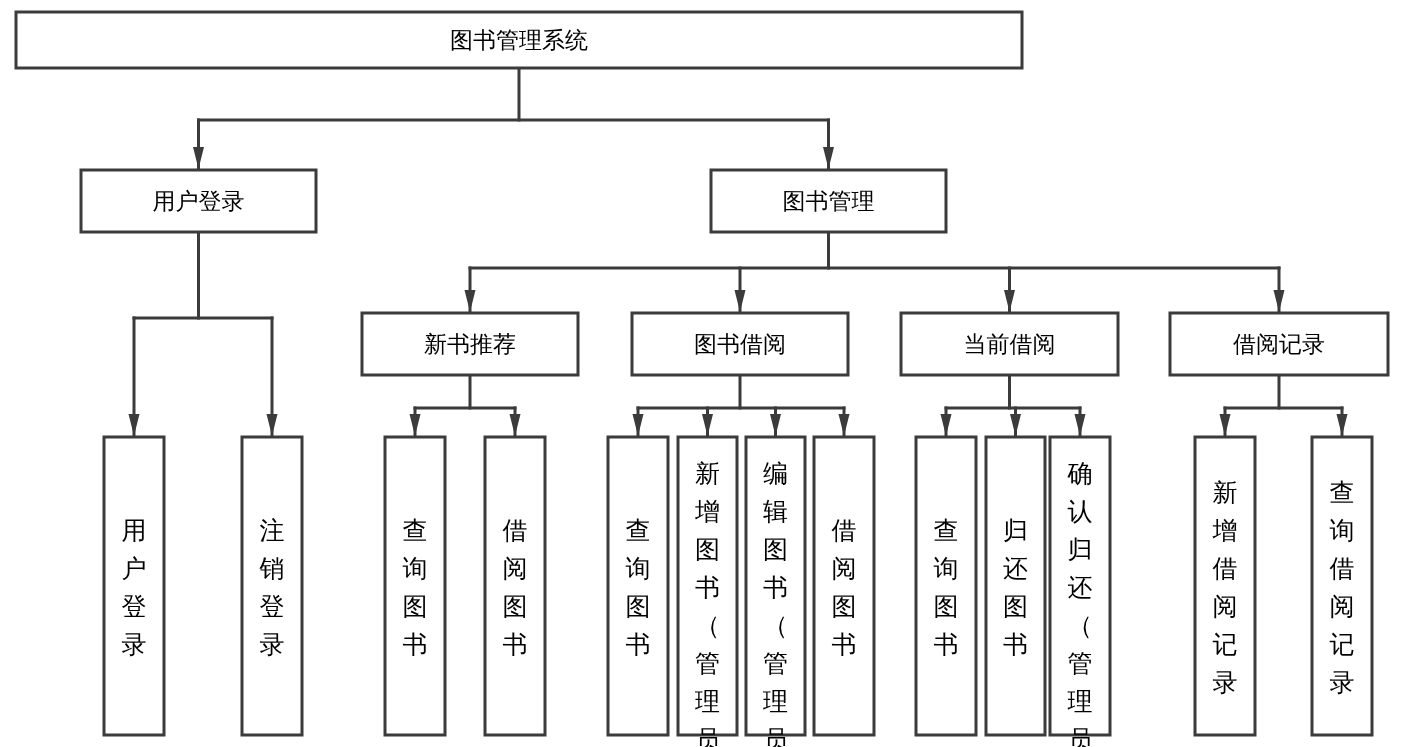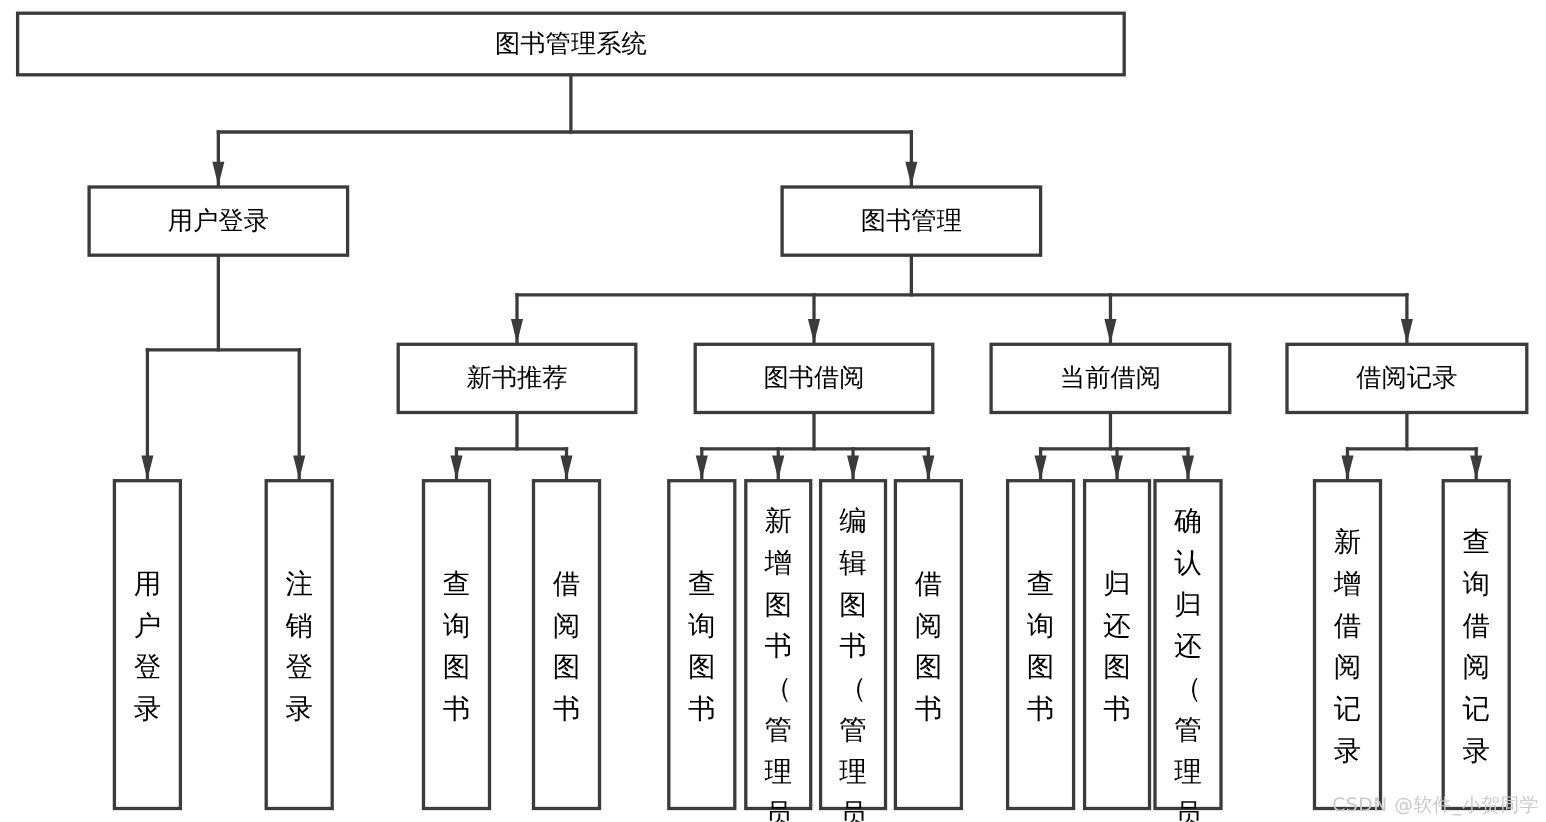--- a/index.html
+++ b/index.html
@@ -176,14 +176,13 @@
         <g>
           <rect x="1195" y="437" width="60" height="298" class="node-box"></rect>
           <text x="1225" class="node-label-v"><tspan x="1225" y="500.88">新</tspan><tspan x="1225" y="538.88">增</tspan><tspan x="1225" y="576.88">借</tspan><tspan x="1225" y="614.88">阅</tspan><tspan x="1225" y="652.88">记</tspan><tspan x="1225" y="690.88">录</tspan></text>
         </g>
         <g>
           <rect x="1312" y="437" width="60" height="298" class="node-box"></rect>
           <text x="1342" class="node-label-v"><tspan x="1342" y="500.88">查</tspan><tspan x="1342" y="538.88">询</tspan><tspan x="1342" y="576.88">借</tspan><tspan x="1342" y="614.88">阅</tspan><tspan x="1342" y="652.88">记</tspan><tspan x="1342" y="690.88">录</tspan></text>
         </g>
       </g>
   </svg>
-  <div class="watermark">CSDN @软件_小贺同学</div>
 </div>
 
 </body></html>

